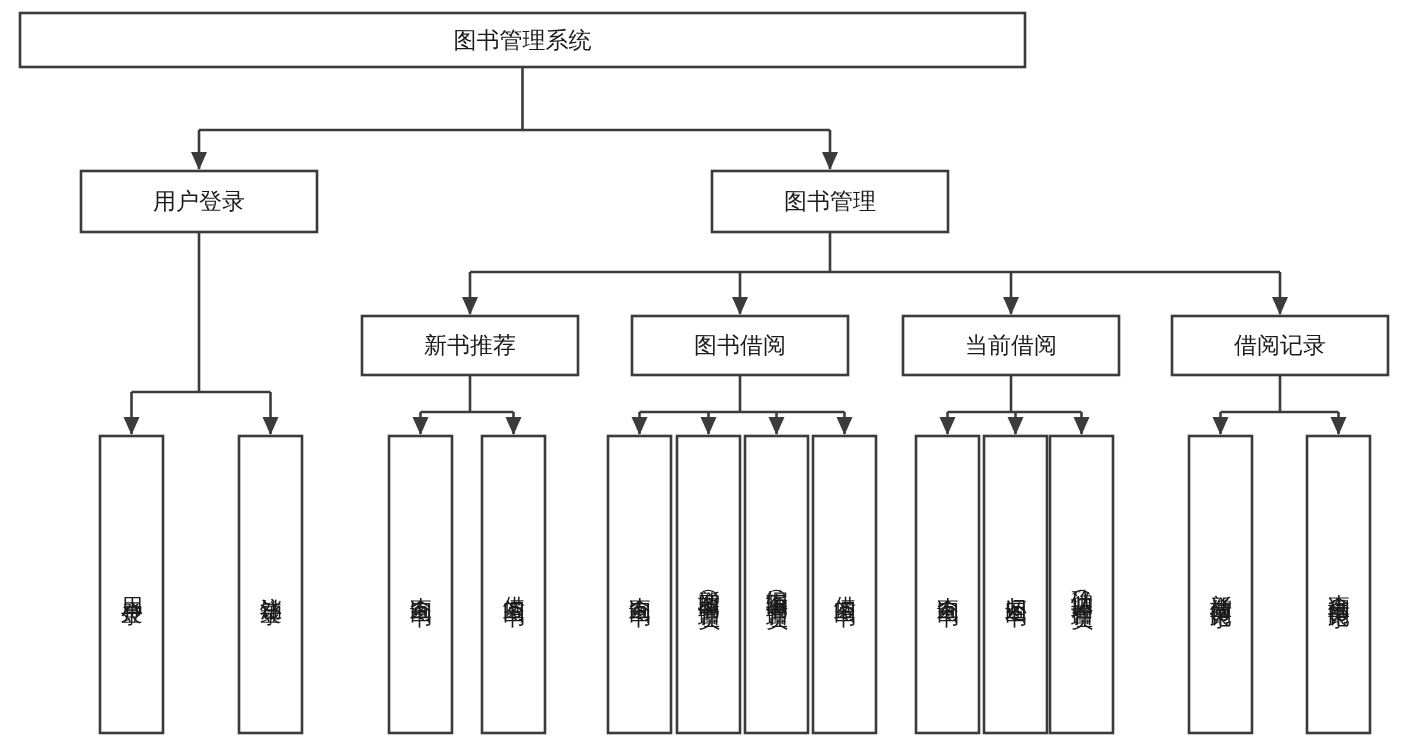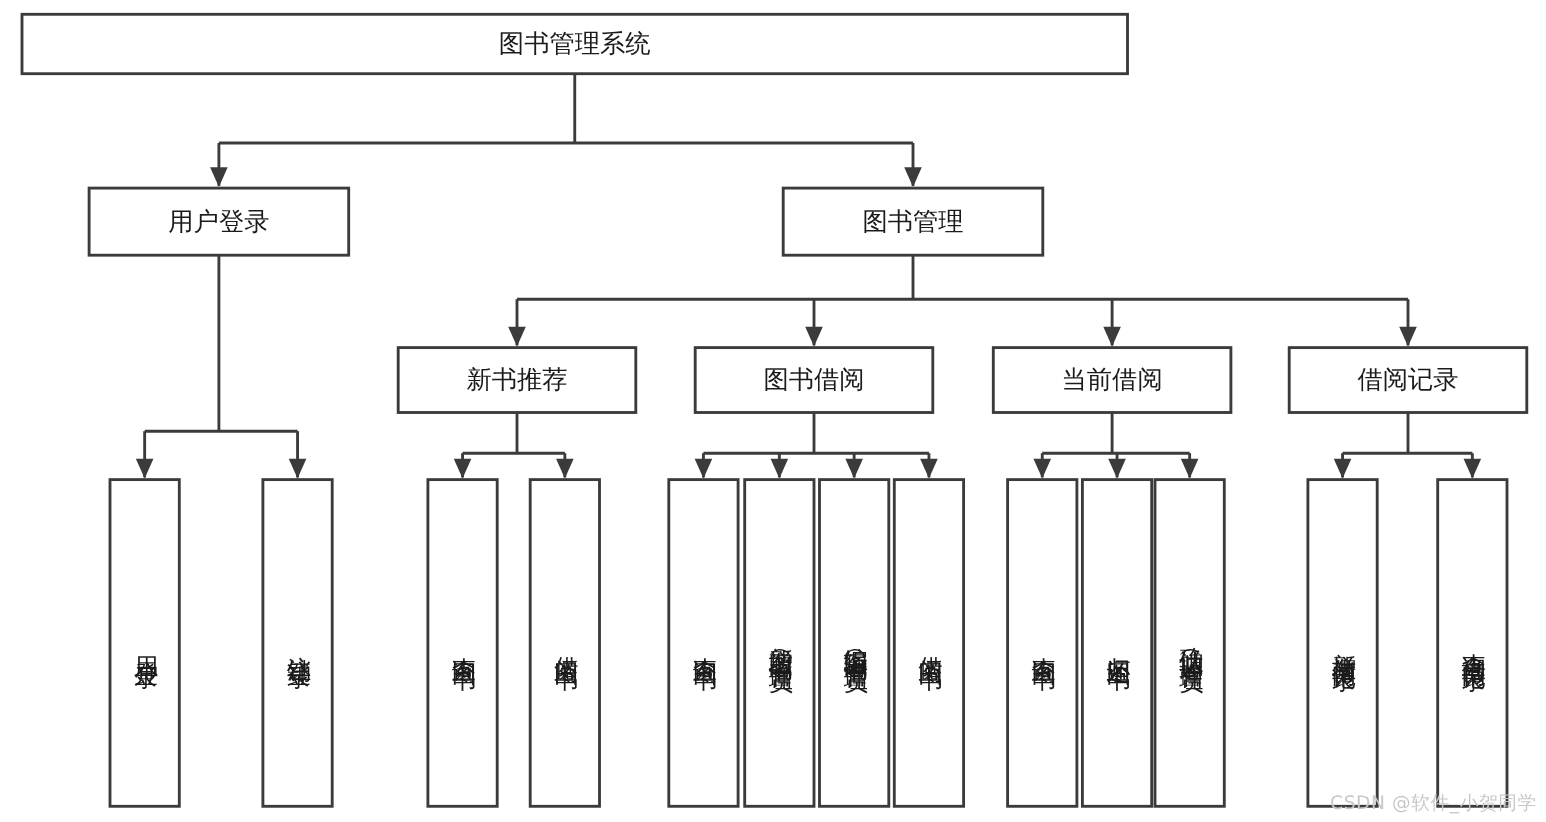--- a/index.html
+++ b/index.html
@@ -176,14 +176,13 @@
       <div class="vlabel" style="left: 677px; top: 436px; width: 63px; height: 297px;">新增图书（管理员）</div>
       <div class="vlabel" style="left: 745px; top: 436px; width: 63px; height: 297px;">编辑图书（管理员）</div>
       <div class="vlabel" style="left: 813px; top: 436px; width: 63px; height: 297px;">借阅图书</div>
       <div class="vlabel" style="left: 916px; top: 436px; width: 63px; height: 297px;">查询图书</div>
       <div class="vlabel" style="left: 984px; top: 436px; width: 63px; height: 297px;">归还图书</div>
       <div class="vlabel" style="left: 1050px; top: 436px; width: 63px; height: 297px;">确认归还（管理员）</div>
       <div class="vlabel" style="left: 1189px; top: 436px; width: 63px; height: 297px;">新增借阅记录</div>
       <div class="vlabel" style="left: 1307px; top: 436px; width: 63px; height: 297px;">查询借阅记录</div>
     </div>
 
-  <div class="watermark">CSDN @软件_小贺同学</div>
 </div>
 
 </body></html>

